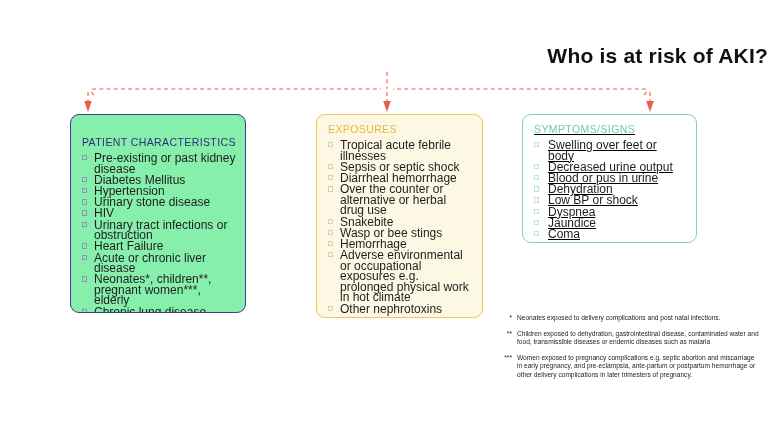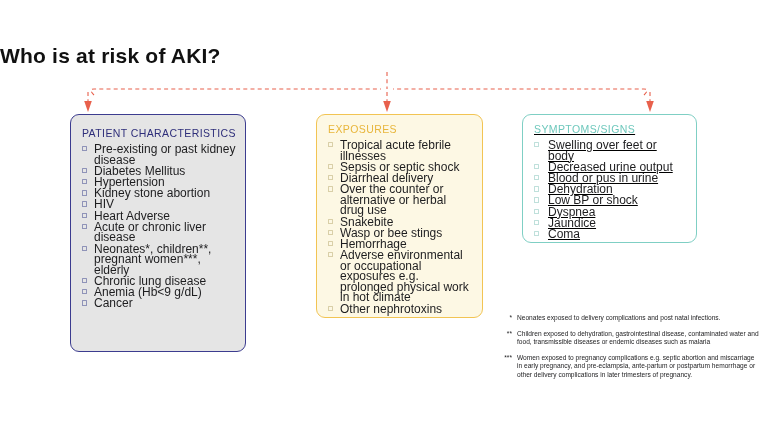--- a/index.html
+++ b/index.html
@@ -7,21 +7,21 @@
     width:768px;height:432px;
     background:#ffffff;
     font-family:"Liberation Sans","DejaVu Sans",sans-serif;
     overflow:hidden;
     position:relative;
   }
   #page{position:relative;width:768px;height:432px;}
 
   .title{
     position:absolute;left:0;top:44px;width:768px;
-    text-align:left;
+    text-align:right;
     font-size:21px;font-weight:bold;color:#111111;
     letter-spacing:0.2px;
   }
 
   svg.connector{position:absolute;left:0;top:0;width:768px;height:432px;pointer-events:none;}
 
   .card{
     position:absolute;
     border-radius:9px;
     box-sizing:border-box;
@@ -51,24 +51,24 @@
     left:0;top:2px;
     width:5.4px;height:5.4px;
     box-sizing:border-box;
     border:0.9px solid #9aa0b4;
     background:transparent;
     border-radius:0.5px;
   }
 
   
   #card-patient{
-    left:70px;top:114px;width:176px;height:238px;
+    left:70px;top:114px;width:176px;height:199px;
     border:1.4px solid #3c3c8f;
-    background:#e5e5e5;
-    padding:12px 9px 6px 11px;
+    background:#86efac;
+    padding:21px 9px 6px 11px;
   }
   #card-patient .card-head{color:#2e2e7a;margin-bottom:5px;}
   #card-patient ul.checklist li .cbx{border-color:#8f93b8;}
 
   
   #card-exposures{
     left:316px;top:114px;width:167px;height:204px;
     border:1.4px solid #f2c453;
     background:#fdf8e4;
     padding:8px 9px 6px 11px;
@@ -135,38 +135,38 @@
       <path d="M650,112 L646.2,101 L653.8,101 Z"></path>
     </g>
   </svg>
 
   <div class="card" id="card-patient">
     <div class="card-head">PATIENT CHARACTERISTICS</div>
     <ul class="checklist">
       <li><span class="cbx"></span><span>Pre-existing or past kidney disease</span></li>
       <li><span class="cbx"></span><span>Diabetes Mellitus</span></li>
       <li><span class="cbx"></span><span>Hypertension</span></li>
-      <li><span class="cbx"></span><span>Kidney stone abortion</span></li>
+      <li><span class="cbx"></span><span>Urinary stone disease</span></li>
       <li><span class="cbx"></span><span>HIV</span></li>
-      <li><span class="cbx"></span></li>
-      <li><span class="cbx"></span><span>Heart Adverse</span></li>
+      <li><span class="cbx"></span><span>Urinary tract infections or obstruction</span></li>
+      <li><span class="cbx"></span><span>Heart Failure</span></li>
       <li><span class="cbx"></span><span>Acute or chronic liver disease</span></li>
       <li><span class="cbx"></span><span>Neonates*, children**, pregnant women***, elderly</span></li>
       <li><span class="cbx"></span><span>Chronic lung disease</span></li>
       <li><span class="cbx"></span><span>Anemia (Hb&lt;9 g/dL)</span></li>
       <li><span class="cbx"></span><span>Cancer</span></li>
     </ul>
   </div>
 
   <div class="card" id="card-exposures">
     <div class="card-head">EXPOSURES</div>
     <ul class="checklist">
       <li><span class="cbx"></span><span>Tropical acute febrile illnesses</span></li>
       <li><span class="cbx"></span><span>Sepsis or septic shock</span></li>
-      <li><span class="cbx"></span><span>Diarrheal delivery</span></li>
+      <li><span class="cbx"></span><span>Diarrheal hemorrhage</span></li>
       <li><span class="cbx"></span><span>Over the counter or alternative or herbal drug use</span></li>
       <li><span class="cbx"></span><span>Snakebite</span></li>
       <li><span class="cbx"></span><span>Wasp or bee stings</span></li>
       <li><span class="cbx"></span><span>Hemorrhage</span></li>
       <li><span class="cbx"></span><span>Adverse environmental or occupational exposures e.g. prolonged physical work in hot climate</span></li>
       <li><span class="cbx"></span><span>Other nephrotoxins</span></li>
     </ul>
   </div>
 
   <div class="card" id="card-symptoms">

